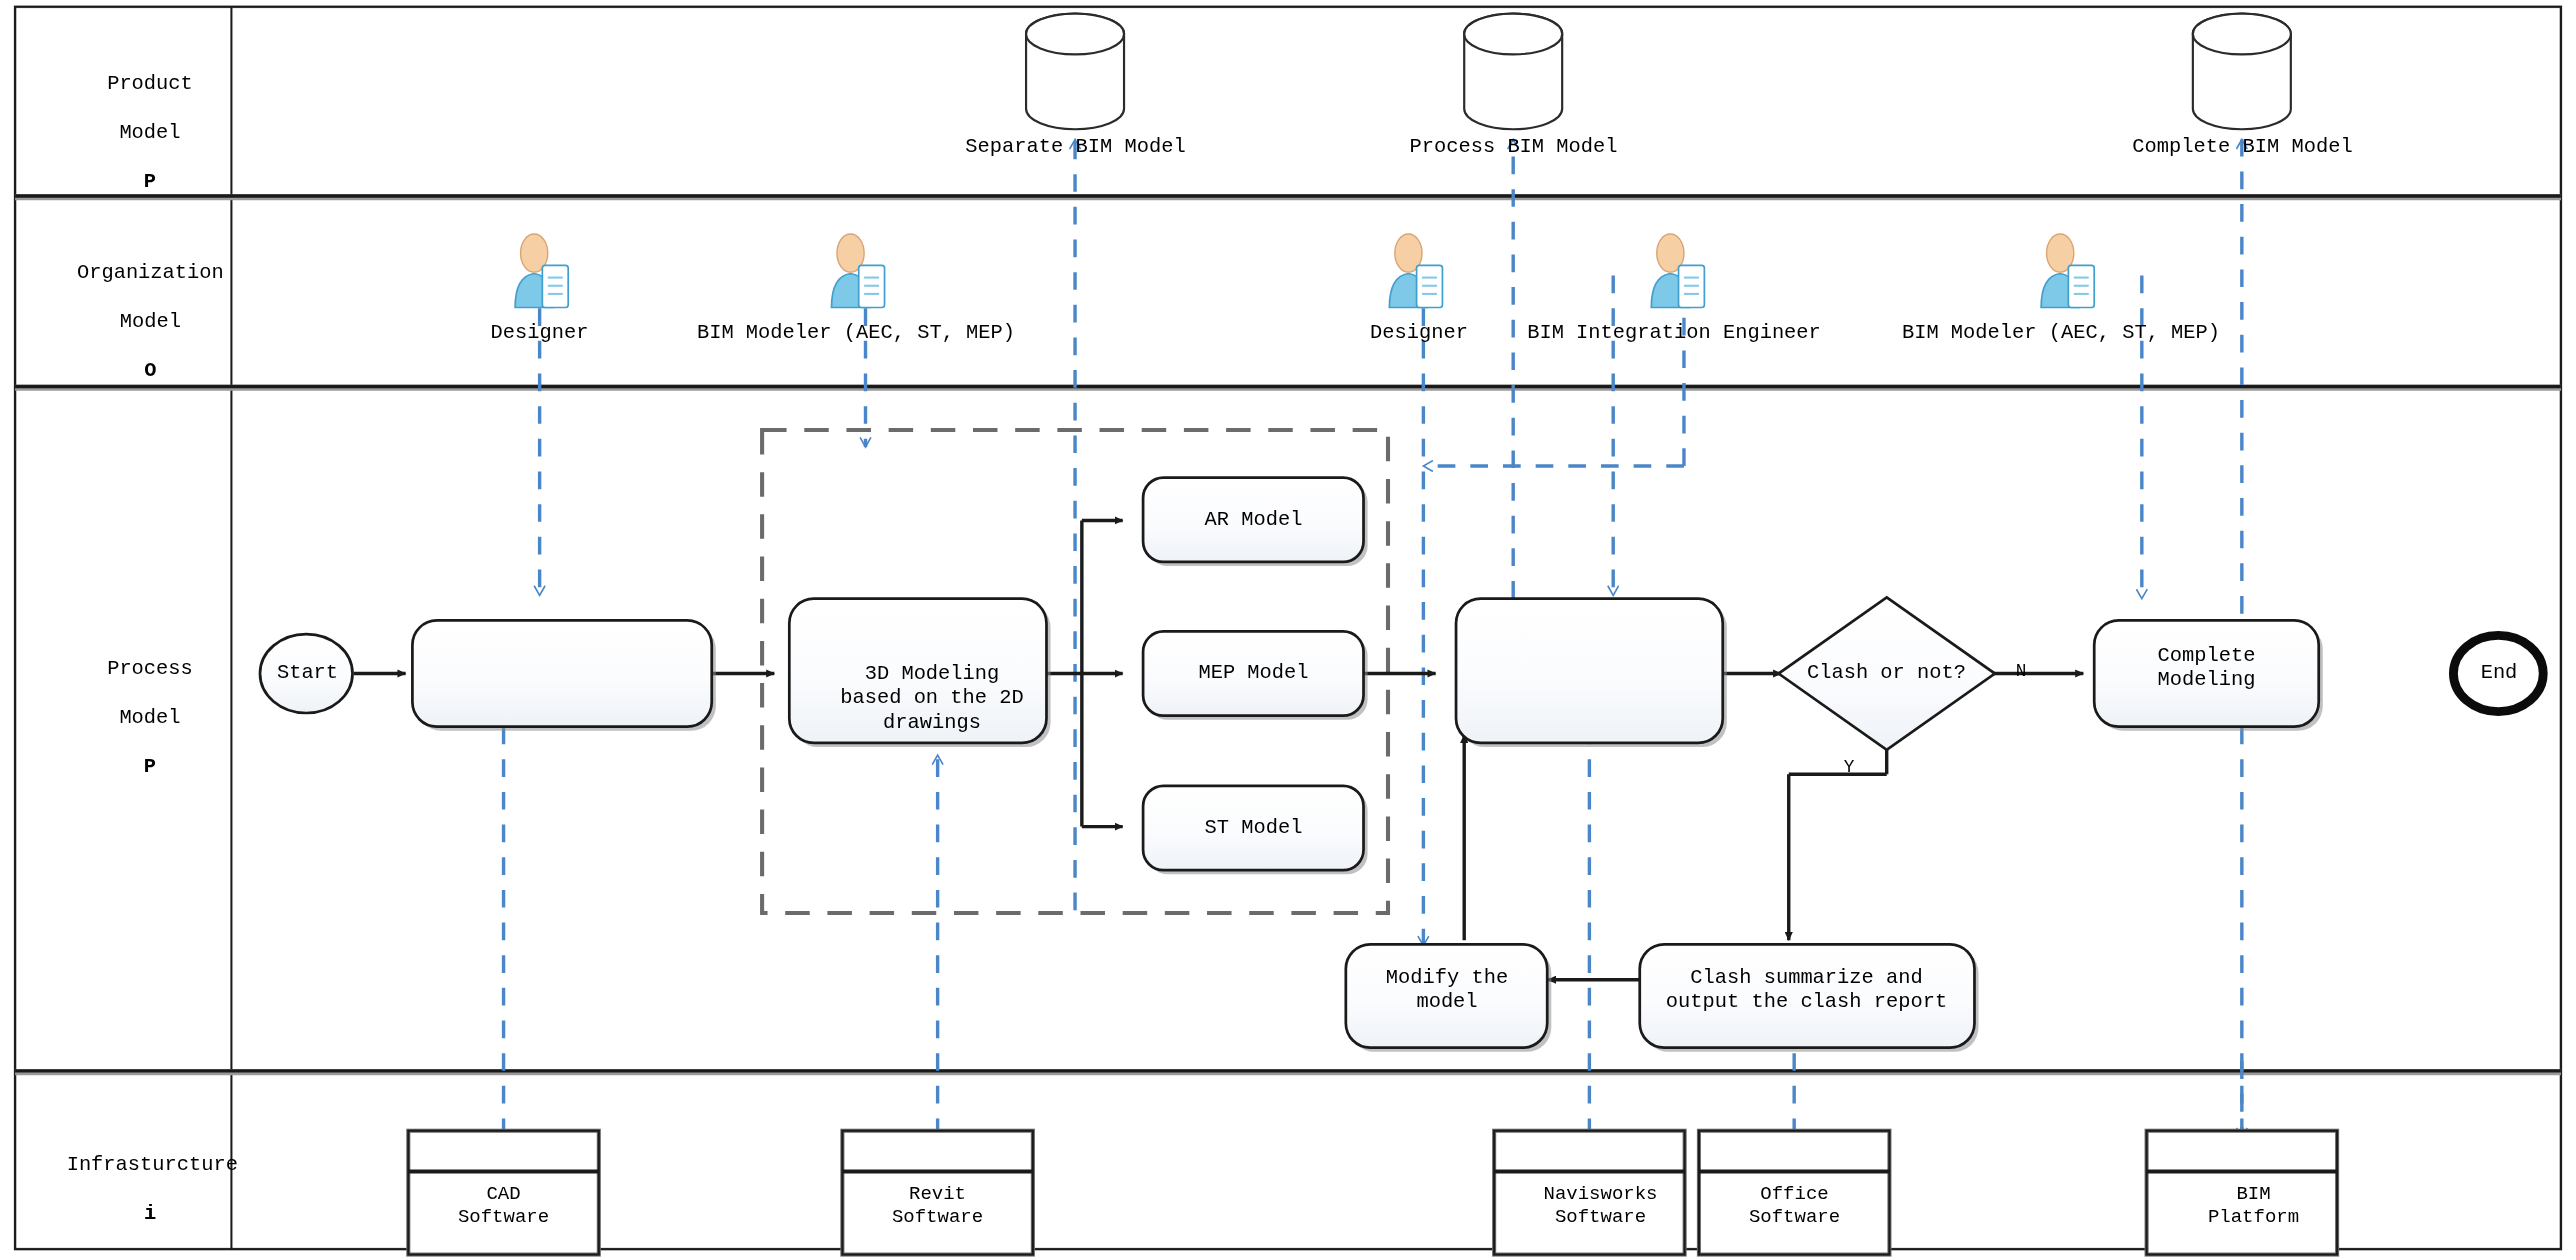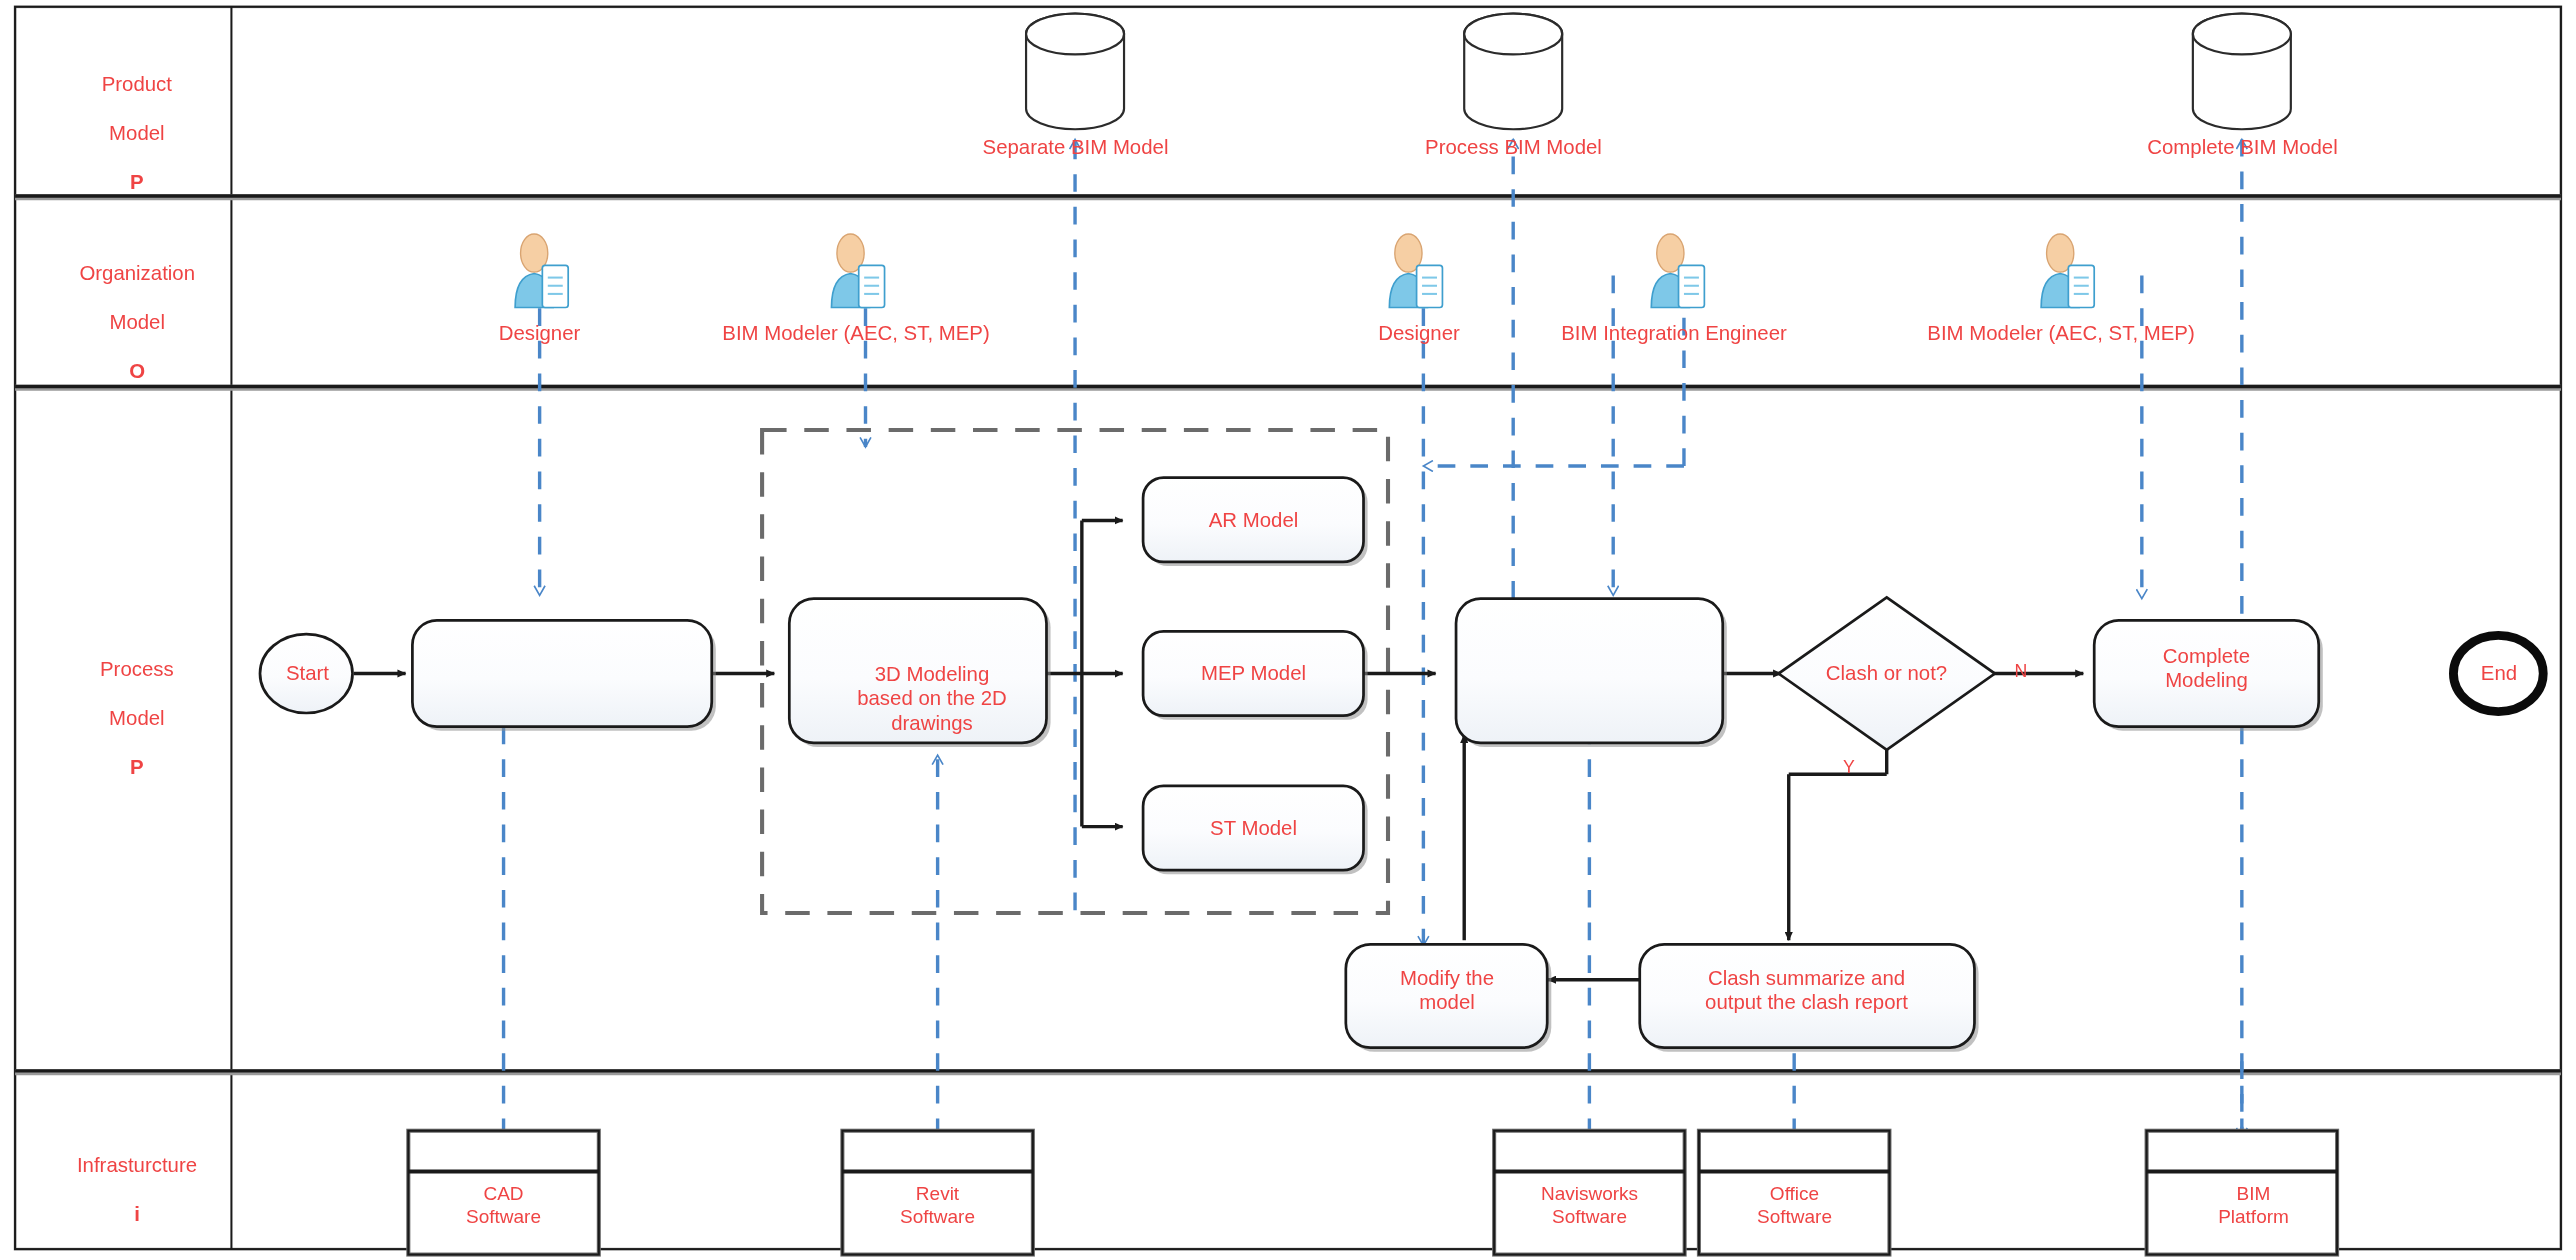--- a/index.html
+++ b/index.html
@@ -1,19 +1,19 @@
 <!DOCTYPE html>
 <html style="font-size:11px"><head>
 <meta charset="utf-8">
 <style>
   html,body{margin:0;padding:0;background:#ffffff;}
   body{font-family:"Liberation Sans",sans-serif;}
   #stage{position:relative;width:2576px;height:1260px;background:#fff;overflow:hidden;}
   svg#canvas{position:absolute;left:0;top:0;width:2576px;height:1260px;}
-  .lbl{position:absolute;font-family:Liberation Sans, sans-serif;color:#ef4444;text-align:center;line-height:1.2;white-space:pre;}
+  .lbl{position:absolute;font-family:Liberation Mono, monospace;color:#000000;text-align:center;line-height:1.2;white-space:pre;}
   .swimlane-label{font-size:20.4px;}
   .swimlane-code{font-size:20.4px;font-weight:bold;}
   .node-text{font-size:20.4px;}
   .small-text{font-size:19px;}
   .edge-text{font-size:17.7px;}
 </style>
 </head>
 <body>
 
 <div id="stage">
@@ -295,21 +295,21 @@
   <div class="lbl node-text" style="left:1642px;top:966px;width:329px;">Clash summarize and
 output the clash report</div>
 
   <div class="lbl edge-text" style="left:2004px;top:661px;width:34px;">N</div>
   <div class="lbl edge-text" style="left:1832px;top:757px;width:34px;">Y</div>
 
   <div class="lbl small-text" style="left:411px;top:1183px;width:185px;">CAD
 Software</div>
   <div class="lbl small-text" style="left:845px;top:1183px;width:185px;">Revit
 Software</div>
-  <div class="lbl small-text" style="left:1497px;top:1183px;width:185px;">Navisworks
+  <div class="lbl small-text" style="left:1497px;top:1183px;width:185px;padding-left:11px;">Navisworks
 Software</div>
   <div class="lbl small-text" style="left:1702px;top:1183px;width:185px;">Office
 Software</div>
   <div class="lbl small-text" style="left:2149px;top:1183px;width:185px;margin-left:12px;">BIM
 Platform</div>
 
 </div>
 
 
 </body></html>

